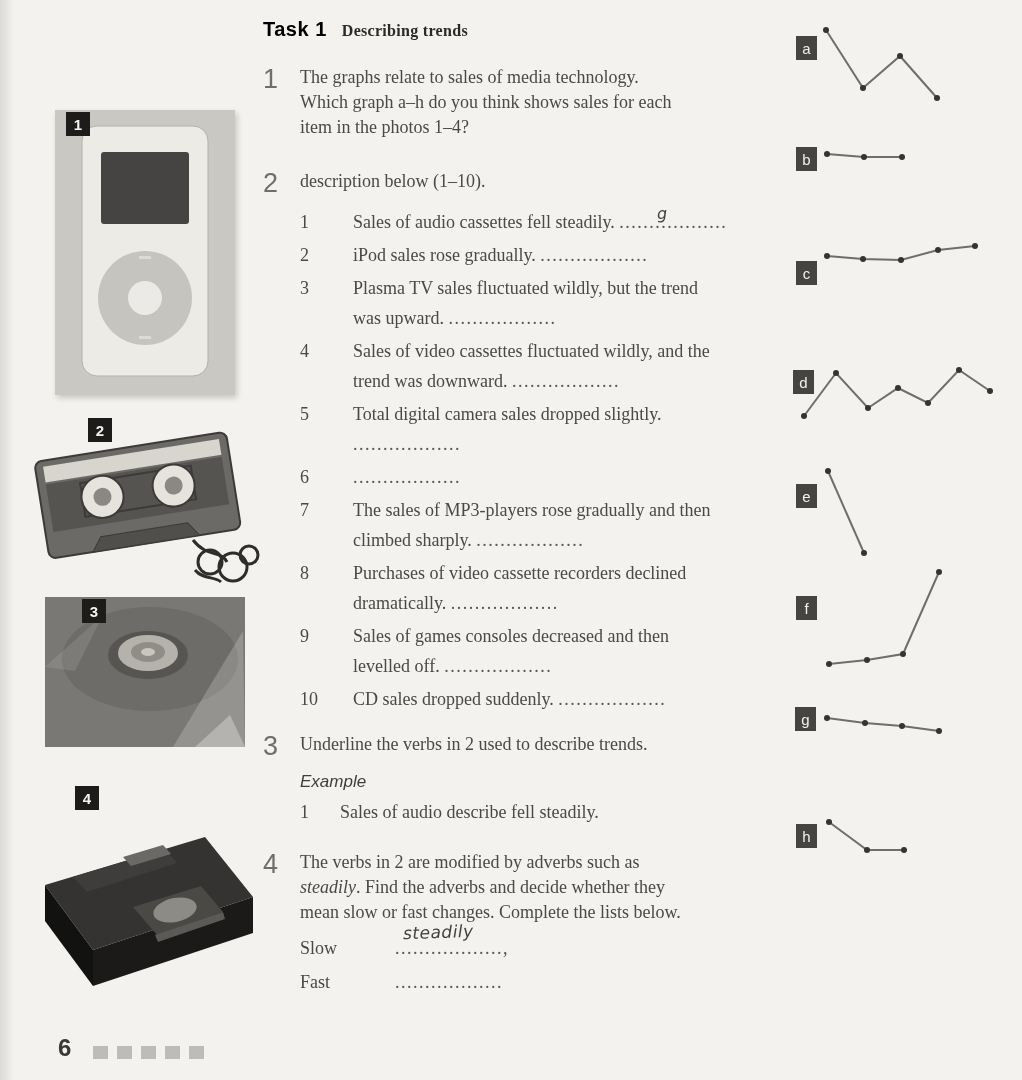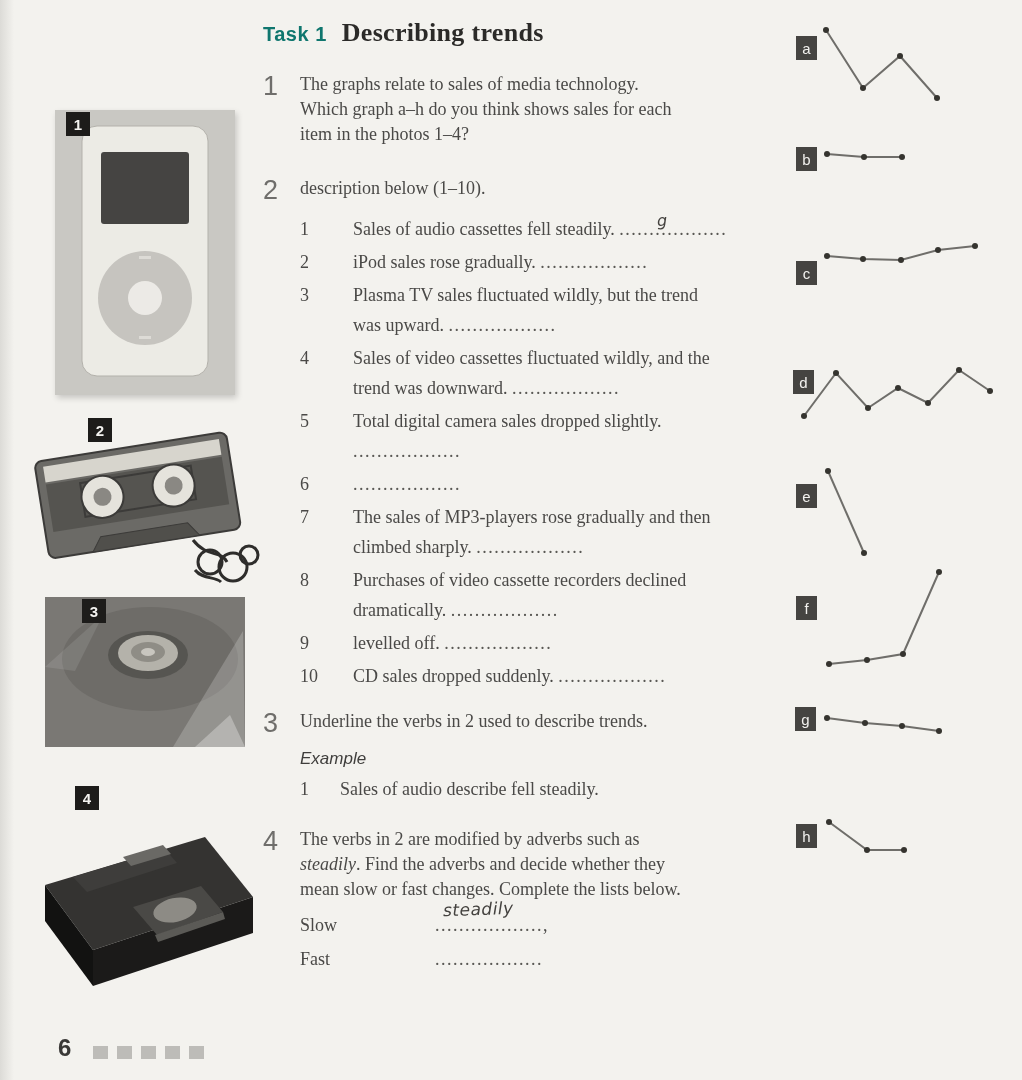--- a/index.html
+++ b/index.html
@@ -4,22 +4,22 @@
 <style>
   html,body{margin:0;padding:0;background:#e9e8e5;}
   .page{position:relative;width:1022px;height:1080px;background:#f3f2ee;overflow:hidden;
         font-family:"Liberation Serif",serif;color:#4a4947;}
   .page::before{content:"";position:absolute;left:0;top:0;width:14px;height:100%;
         background:linear-gradient(to right,#dcdbd7,rgba(243,242,238,0));}
 
   
   .main{position:absolute;left:263px;top:18px;width:520px;}
   .title-row{display:flex;gap:15px;align-items:baseline;margin-bottom:24px;}
-  .task-label{font-family:"Liberation Sans",sans-serif;font-weight:bold;font-size:20px;color:#0f766e;letter-spacing:.5px;}
-  .page-title{font-weight:bold;font-size:26px;color:#2b2a28;letter-spacing:.3px;}
+  .task-label{font-family:"Liberation Sans",sans-serif;font-weight:bold;font-size:20px;color:#000000;letter-spacing:.5px;}
+  .page-title{font-weight:bold;font-size:16px;color:#2b2a28;letter-spacing:.3px;}
 
   .ex{display:flex;}
   .ex-num{width:37px;flex:0 0 37px;font-family:"Liberation Sans",sans-serif;font-size:27px;color:#6f6e6b;line-height:1;padding-top:1px;}
   .ex-body{flex:1;font-size:18px;line-height:25px;}
   .ex1{margin-bottom:29px;}
   .ex2{margin-bottom:10px;}
   .ex3{margin-top:18px;}
   .ex4{margin-top:25px;}
 
   .match-list{margin-left:37px;}
@@ -29,21 +29,21 @@
   .blank{letter-spacing:1.5px;color:#5a5955;position:relative;white-space:nowrap;}
   .answer{position:absolute;left:38px;top:-13px;font-family:"DejaVu Sans",sans-serif;font-style:italic;
           font-size:16px;color:#44423f;transform:rotate(-3deg);letter-spacing:0;}
 
   .example-label{font-family:"Liberation Sans",sans-serif;font-style:italic;font-size:17px;color:#3f3e3c;margin-top:12px;}
   .example-row{display:flex;margin-top:6px;font-size:18px;line-height:25px;}
   .example-num{width:40px;flex:0 0 40px;}
   .underlined{}
   .italic{font-style:italic;}
 
-  .adverb-row{display:flex;font-size:18px;line-height:30px;margin-top:4px;gap:40px;}
+  .adverb-row{display:flex;font-size:18px;line-height:30px;margin-top:4px;}
   .adverb-label{width:95px;flex:0 0 95px;}
   .adverb-blank{position:relative;}
   .handwritten{position:absolute;left:8px;top:-16px;font-family:"DejaVu Sans",sans-serif;font-style:italic;
                font-size:17px;color:#44423f;transform:rotate(-2deg);letter-spacing:.5px;}
   .slow-row{margin-top:8px;}
 
   
   .photo-badge{position:absolute;width:24px;height:24px;background:#1d1c1a;color:#f4f3f0;
       font-family:"Liberation Sans",sans-serif;font-weight:bold;font-size:15px;
       display:flex;align-items:center;justify-content:center;z-index:5;}
@@ -214,20 +214,21 @@
         <div class="item">
           <div class="item-num">8</div>
           <div class="item-content">
             <div><span>Purchases of video cassette recorders declined </span></div>
             <div><span>dramatically. </span><span class="blank">..................</span></div>
           </div>
         </div>
         <div class="item">
           <div class="item-num">9</div>
           <div class="item-content">
+            <div><span>Sales of games consoles decreased and then </span></div>
             <div><span>levelled off. </span><span class="blank">..................</span></div>
           </div>
         </div>
         <div class="item">
           <div class="item-num">10</div>
           <div class="item-content">
             <div><span>CD sales dropped suddenly. </span><span class="blank">..................</span></div>
           </div>
         </div>
       </div>

